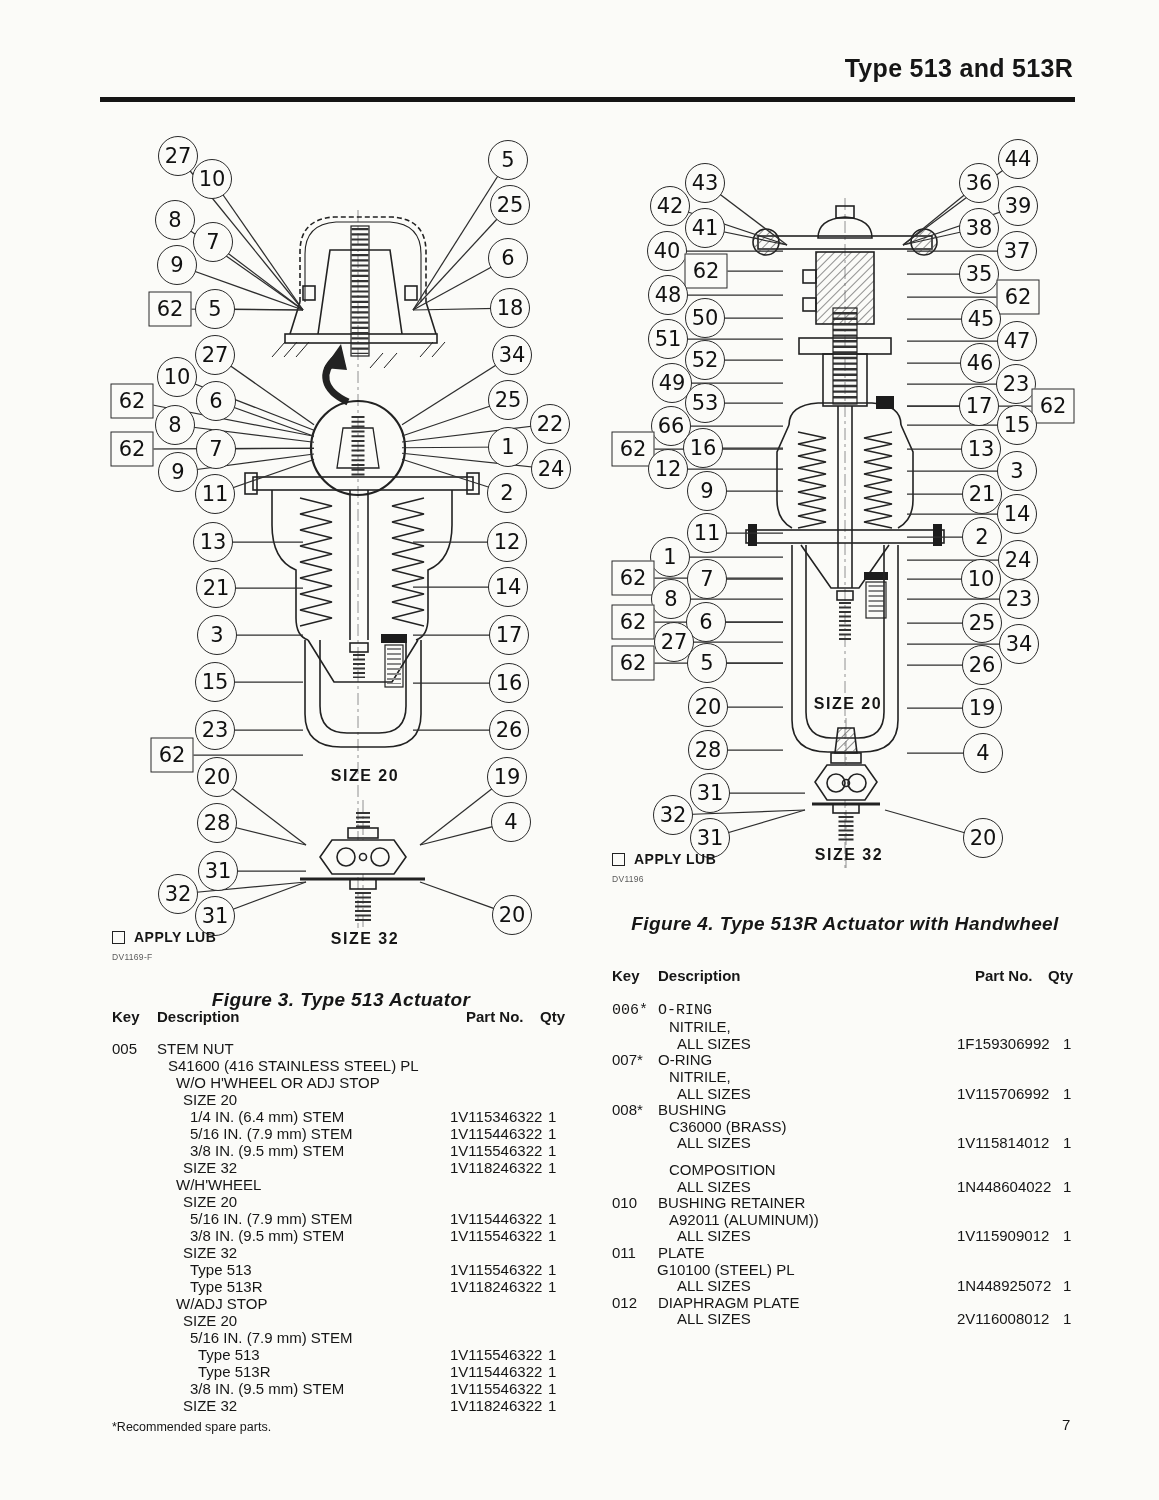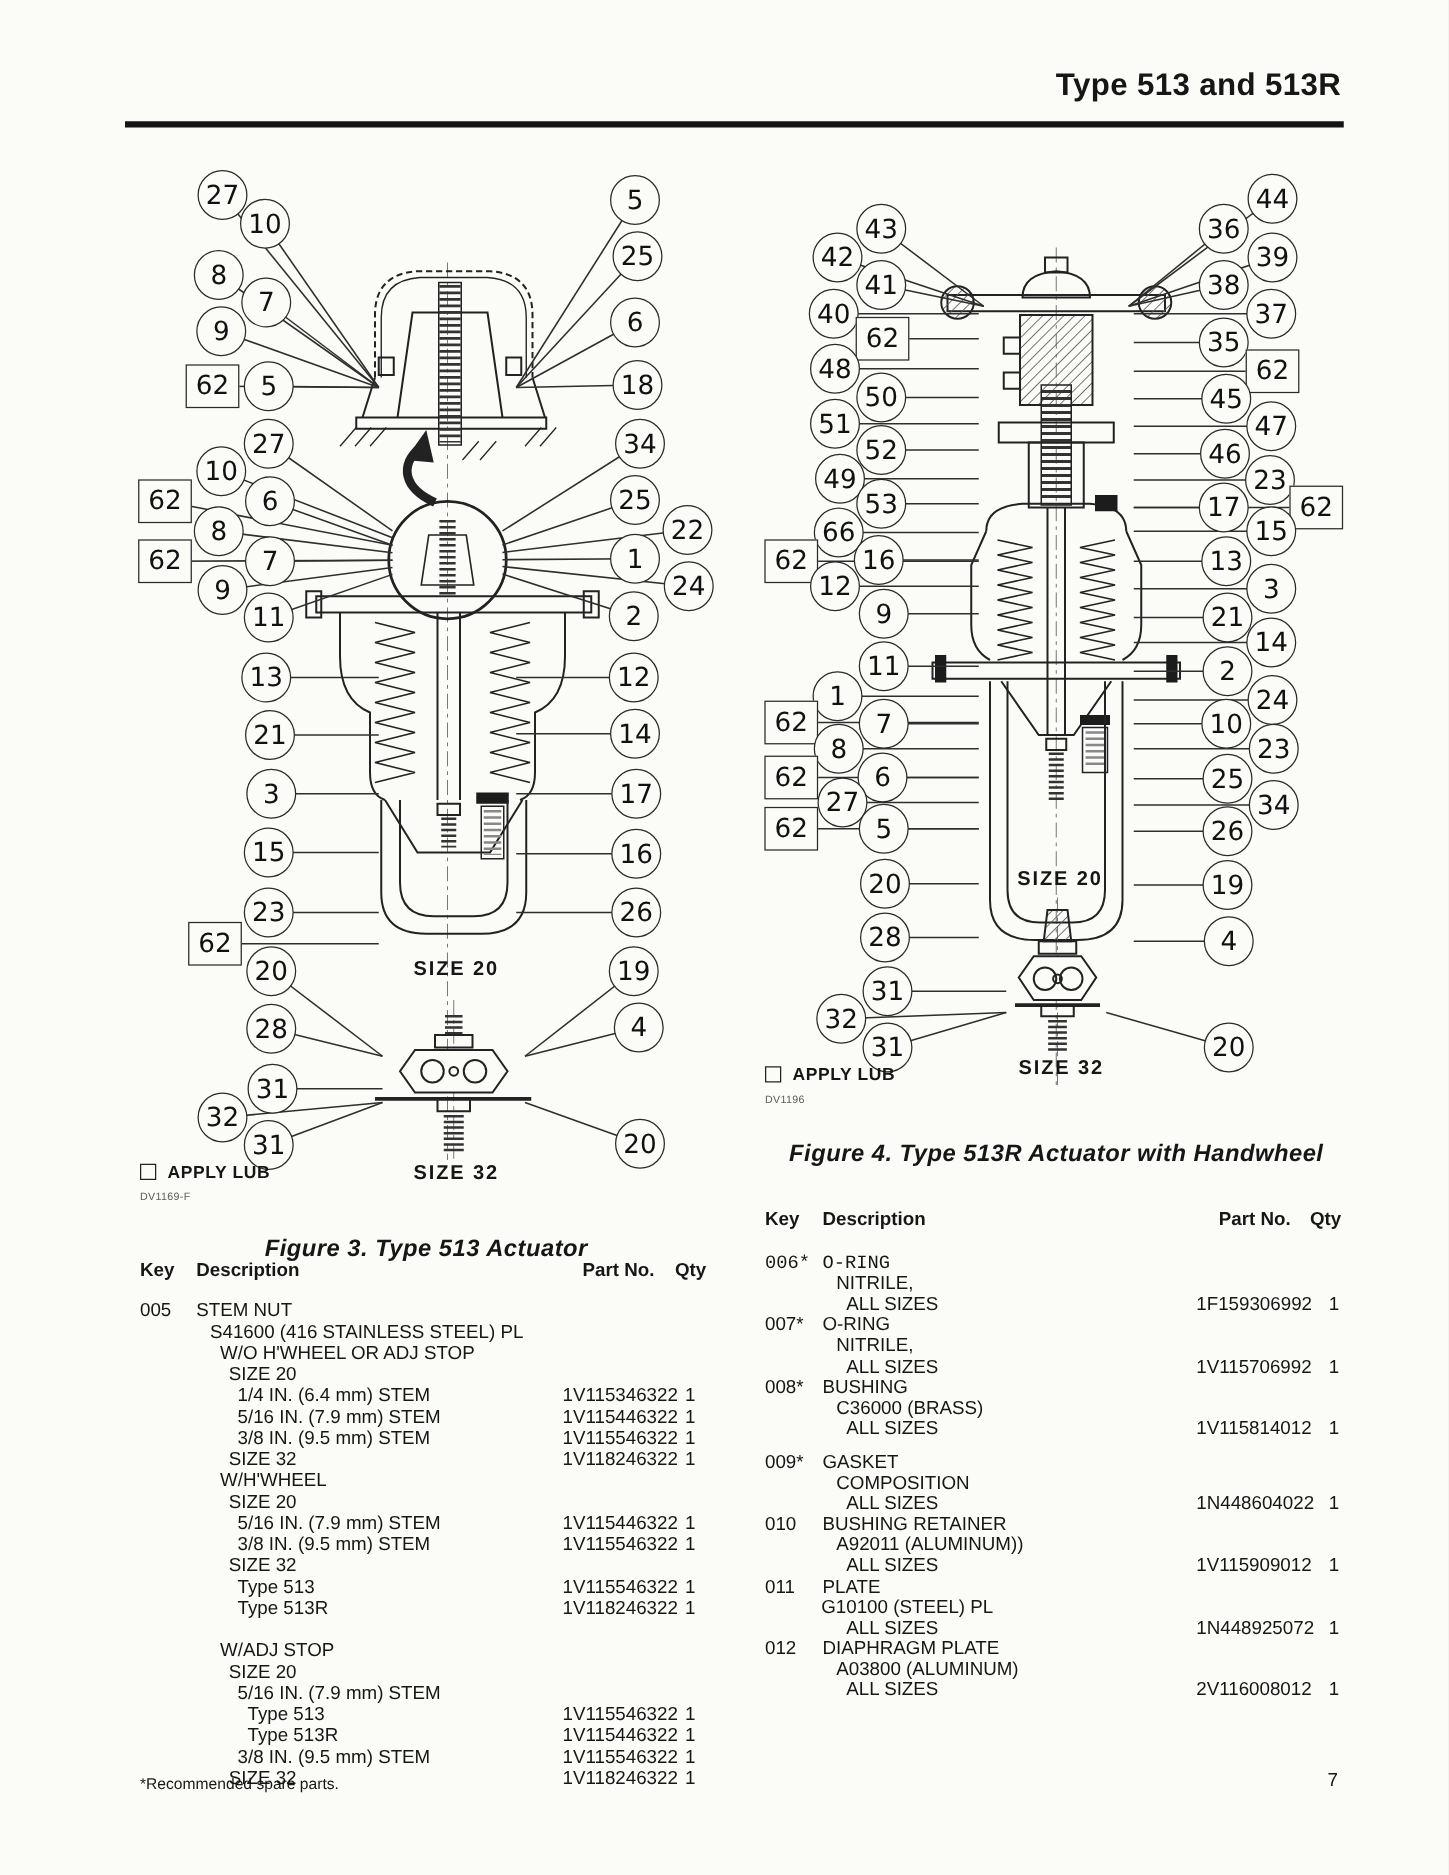--- a/index.html
+++ b/index.html
@@ -445,21 +445,21 @@
       <div class="prow" style="height: 17px;">
         <span class="c-desc" style="left: 78px;">Type 513</span>
         <span class="c-part" style="left: 338px;">1V115546322</span>
         <span class="c-qty" style="left: 436px;">1</span>
       </div>
       <div class="prow" style="height: 17px;">
         <span class="c-desc" style="left: 78px;">Type 513R</span>
         <span class="c-part" style="left: 338px;">1V118246322</span>
         <span class="c-qty" style="left: 436px;">1</span>
       </div>
-      <div class="prow" style="height: 17px; margin-top: 17px;">
+      <div class="prow" style="height: 17px;">
         <span class="c-desc" style="left: 64px;">W/ADJ STOP</span>
       </div>
       <div class="prow" style="height: 17px;">
         <span class="c-desc" style="left: 71px;">SIZE 20</span>
       </div>
       <div class="prow" style="height: 17px;">
         <span class="c-desc" style="left: 78px;">5/16 IN. (7.9 mm) STEM</span>
       </div>
       <div class="prow" style="height: 17px;">
         <span class="c-desc" style="left: 86px;">Type 513</span>
@@ -521,24 +521,20 @@
       <div class="prow" style="height: 16.6px;">
         <span class="c-desc" style="left: 57px;">C36000 (BRASS)</span>
       </div>
       <div class="prow" style="height: 16.6px;">
         <span class="c-desc" style="left: 65px;">ALL SIZES</span>
         <span class="c-part" style="left: 345px;">1V115814012</span>
         <span class="c-qty" style="left: 451px;">1</span>
       </div>
       <div style="height: 10px;"></div>
       <div class="prow" style="height: 16.6px;">
-        <span class="c-key" style="left: 0px;">009*</span>
-        <span class="c-desc" style="left: 46px;">GASKET</span>
-      </div>
-      <div class="prow" style="height: 16.6px;">
         <span class="c-desc" style="left: 57px;">COMPOSITION</span>
       </div>
       <div class="prow" style="height: 16.6px;">
         <span class="c-desc" style="left: 65px;">ALL SIZES</span>
         <span class="c-part" style="left: 345px;">1N448604022</span>
         <span class="c-qty" style="left: 451px;">1</span>
       </div>
       <div class="prow" style="height: 16.6px;">
         <span class="c-key" style="left: 0px;">010</span>
         <span class="c-desc" style="left: 46px;">BUSHING RETAINER</span>
@@ -559,23 +555,20 @@
         <span class="c-desc" style="left: 45px;">G10100 (STEEL) PL</span>
       </div>
       <div class="prow" style="height: 16.6px;">
         <span class="c-desc" style="left: 65px;">ALL SIZES</span>
         <span class="c-part" style="left: 345px;">1N448925072</span>
         <span class="c-qty" style="left: 451px;">1</span>
       </div>
       <div class="prow" style="height: 16.6px;">
         <span class="c-key" style="left: 0px;">012</span>
         <span class="c-desc" style="left: 46px;">DIAPHRAGM PLATE</span>
-      </div>
-      <div class="prow" style="height: 16.6px;">
-        <span class="c-desc" style="left: 57px;">A03800 (ALUMINUM)</span>
       </div>
       <div class="prow" style="height: 16.6px;">
         <span class="c-desc" style="left: 65px;">ALL SIZES</span>
         <span class="c-part" style="left: 345px;">2V116008012</span>
         <span class="c-qty" style="left: 451px;">1</span>
       </div>
     </div>
 
   <div class="footnote">*Recommended spare parts.</div>
   <div class="pageno">7</div>

